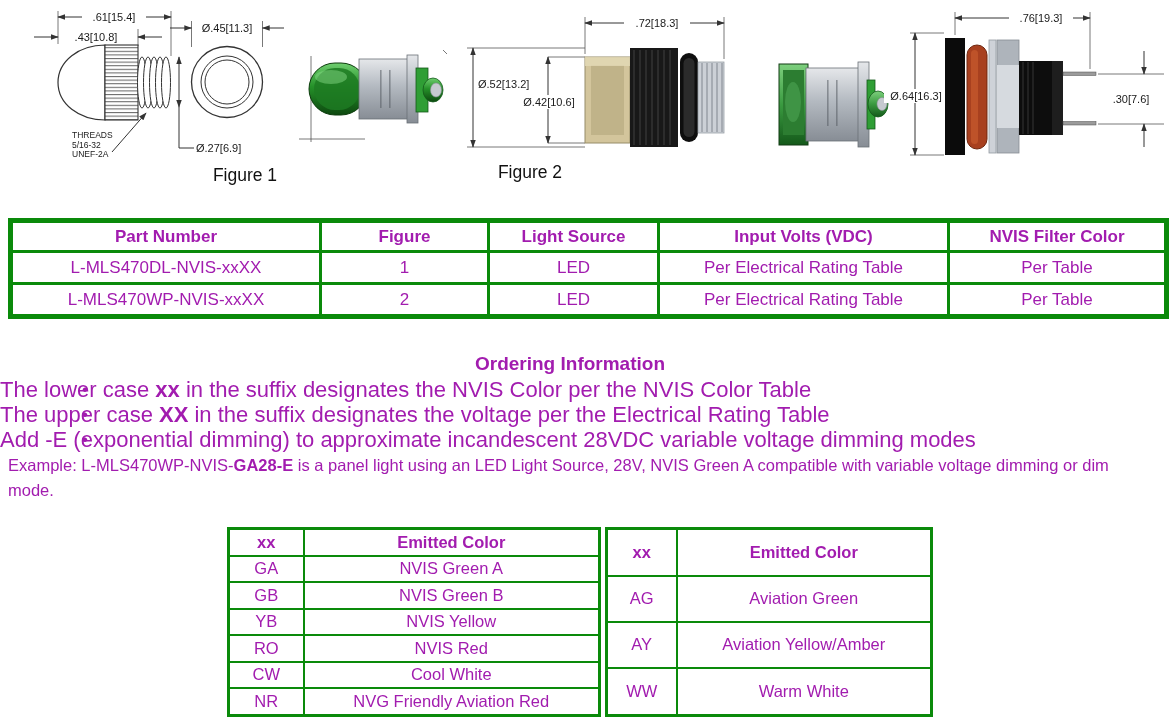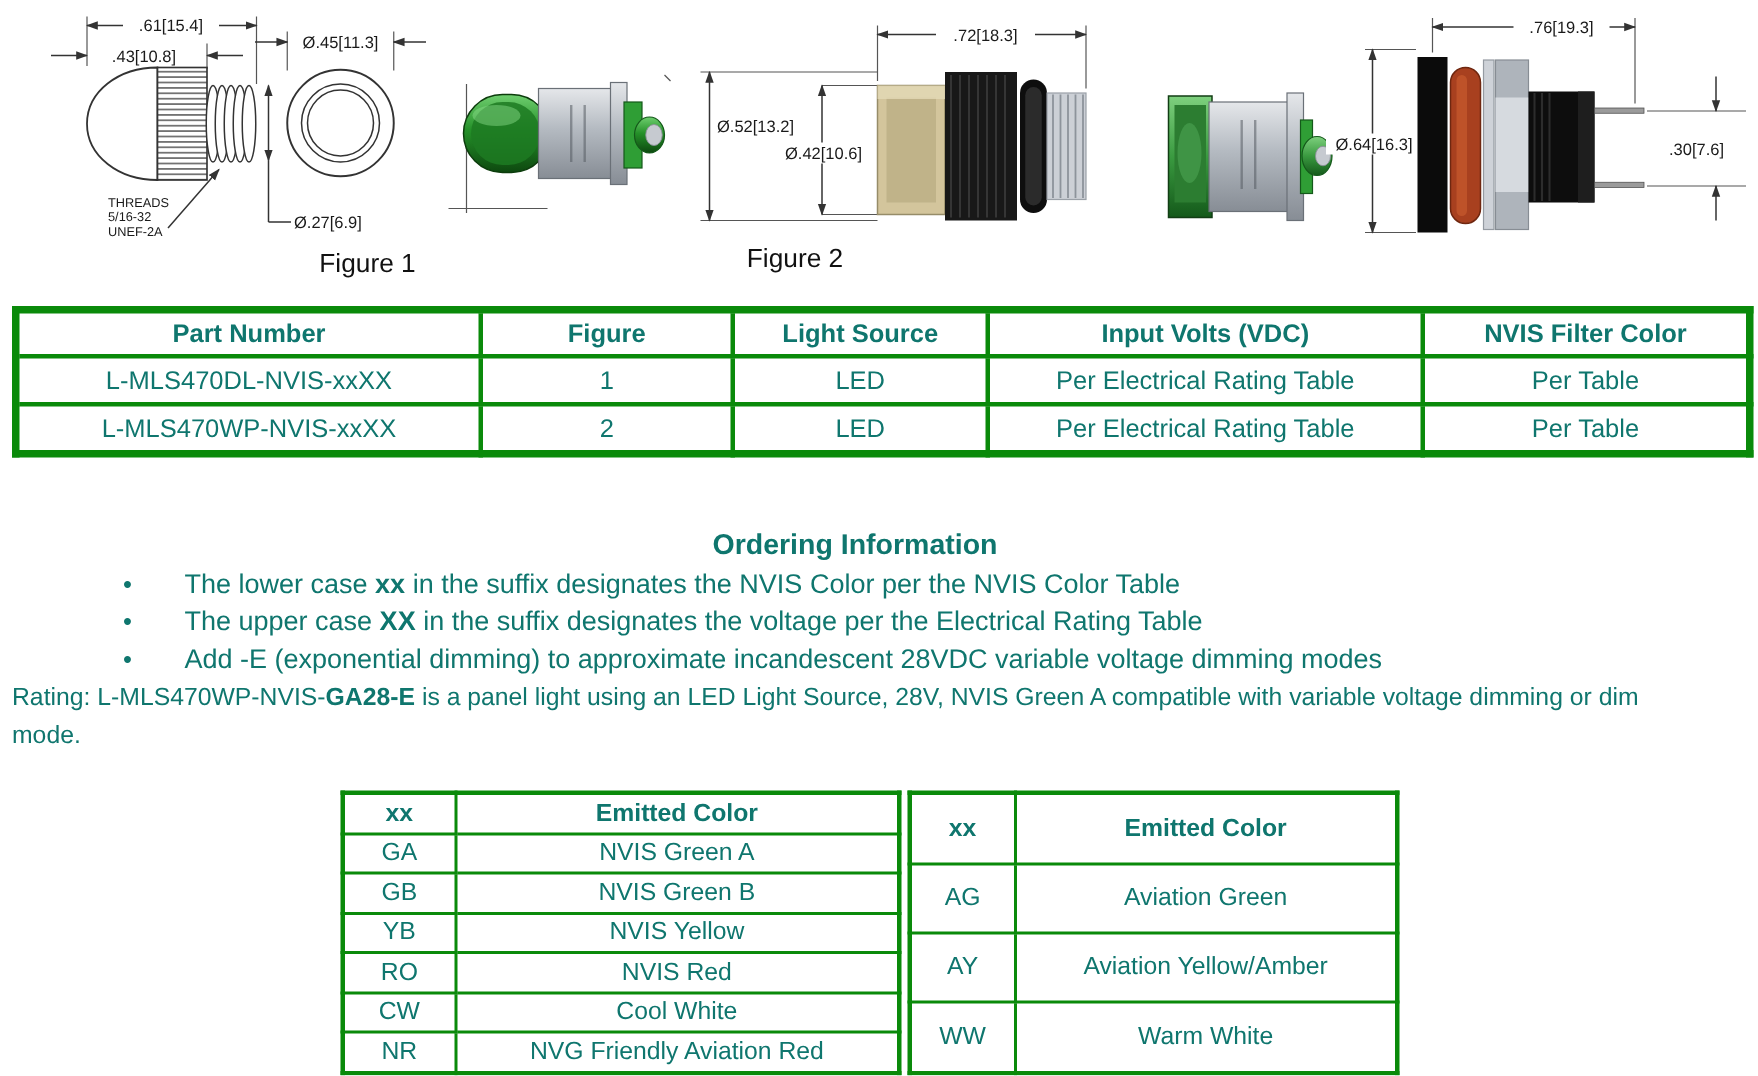--- a/index.html
+++ b/index.html
@@ -1,41 +1,41 @@
 <!DOCTYPE html>
 <html><head>
 <meta charset="utf-8">
 <style>
   html,body{margin:0;padding:0;background:#fff;}
   .page{position:relative;width:1172px;height:717px;background:#ffffff;
-        font-family:"Liberation Sans",sans-serif;color:#0f766e;overflow:hidden;}
+        font-family:"Liberation Sans",sans-serif;color:#a21caf;overflow:hidden;}
   .figs{position:absolute;left:0;top:0;width:1172px;height:205px;}
   .figs svg{position:absolute;}
   #svg-fig1{left:8px;top:4px;}
   #svg-lamp1{left:295px;top:42px;}
   #svg-fig2{left:462px;top:2px;}
   #svg-lamp2{left:775px;top:52px;}
   #svg-asm{left:872px;top:3px;}
   .dimtxt{font-size:11px;fill:#1a1a1a;font-family:"Liberation Sans",sans-serif;}
   .captxt{font-size:17.5px;fill:#111;font-family:"Liberation Sans",sans-serif;}
   .thrtxt{font-size:8.5px;fill:#1a1a1a;font-family:"Liberation Sans",sans-serif;}
   .dline{stroke:#333;stroke-width:1;fill:none;}
   .xline{stroke:#555;stroke-width:0.8;fill:none;}
 
-  table.part-table{position:absolute;left:8px;top:204px;width:1156px;
+  table.part-table{position:absolute;left:8px;top:218px;width:1156px;
         border-collapse:collapse;border:5px solid #0a8a0a;table-layout:fixed;}
   table.part-table th, table.part-table td{
         border:3px solid #0a8a0a;text-align:center;font-size:17px;
         background:#fff;padding:0;}
   table.part-table th{font-weight:bold;height:27px;}
   table.part-table td{height:29px;font-weight:normal;}
 
   .ordering{position:absolute;left:0;top:351px;width:1140px;}
   .ord-title{text-align:center;font-weight:bold;font-size:19px;height:26px;line-height:26px;}
-  .bullet{position:relative;padding-left:123px;height:25px;line-height:25px;font-size:18px;}
+  .bullet{position:relative;height:25px;line-height:25px;font-size:22px;}
   .bullet::before{content:"\2022";position:absolute;left:82px;top:0;font-size:17px;}
   .example{margin-left:8px;margin-top:1px;width:1130px;font-size:16.5px;line-height:25px;}
   .b{font-weight:bold;}
 
   .color-tables{position:absolute;left:227px;top:527px;display:flex;gap:4px;}
   table.ct{border-collapse:collapse;border:3px solid #0a8a0a;table-layout:fixed;}
   table.ct th, table.ct td{border:2px solid #0a8a0a;height:24.5px;font-size:16.5px;
         background:#fff;padding:0;}
   table.ct th{font-weight:bold;text-align:center;}
   td.code{text-align:center;}
@@ -302,21 +302,21 @@
     <div class="bullet">
       <span>The lower case </span><span class="b">xx</span><span> in the suffix designates the NVIS Color per the NVIS Color Table</span>
     </div>
     <div class="bullet">
       <span>The upper case </span><span class="b">XX</span><span> in the suffix designates the voltage per the Electrical Rating Table</span>
     </div>
     <div class="bullet">
       <span>Add -E (exponential dimming) to approximate incandescent 28VDC variable voltage dimming modes</span><span class="b"></span><span></span>
     </div>
     <div class="example">
-      <span>Rating: L-MLS470WP-NVIS-</span><span class="b">GA28-E</span><span> is a panel light using an LED Light Source, 28V, NVIS Green A compatible with variable voltage dimming or dim mode.</span>
+      <span>Example: L-MLS470WP-NVIS-</span><span class="b">GA28-E</span><span> is a panel light using an LED Light Source, 28V, NVIS Green A compatible with variable voltage dimming or dim mode.</span>
     </div>
   </div>
 
   <div class="color-tables">
     <table class="ct">
       <colgroup>
           <col style="width:75px">
           <col style="width:296px">
         </colgroup>
       <tbody>

